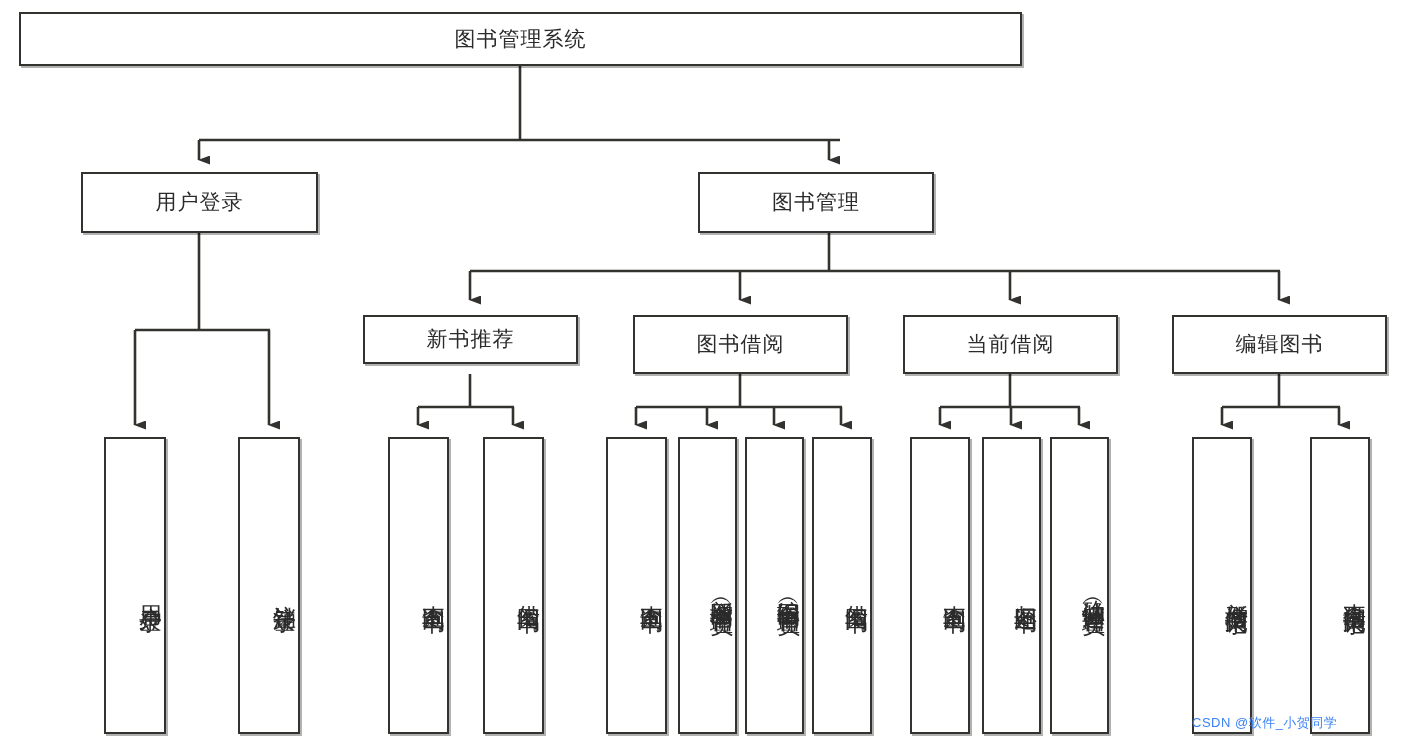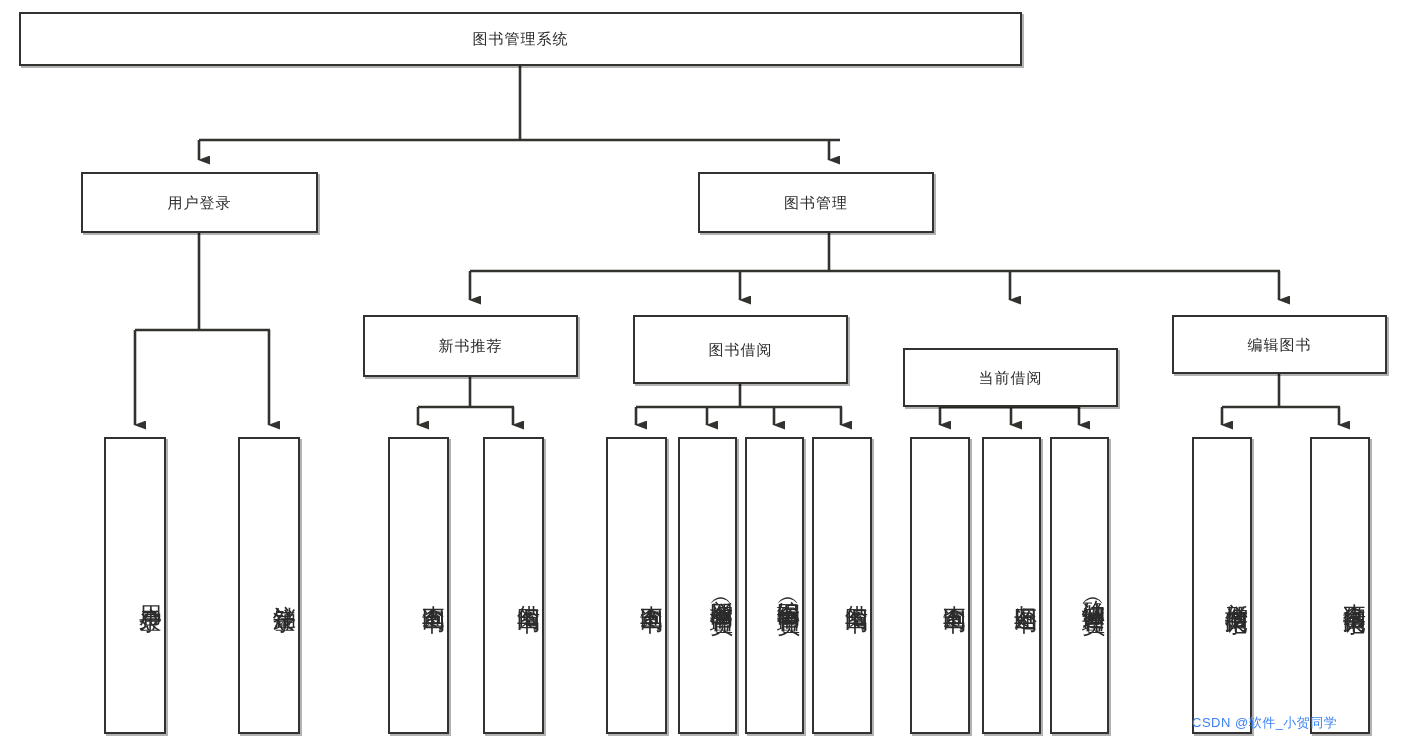--- a/index.html
+++ b/index.html
@@ -26,21 +26,21 @@
     background: #ffffff;
     border: 2px solid #33322f;
     box-shadow: 2px 2px 0 0 rgba(0,0,0,0.30);
     display: flex;
     align-items: center;
     justify-content: center;
     color: #2b2b2b;
     line-height: 1.15;
   }
   .node.horiz {
-    font-size: 15px;
+    font-size: 21px;
     letter-spacing: 1px;
   }
   .node.vert {
     writing-mode: vertical-rl;
     text-orientation: upright;
     font-size: 23px;
     letter-spacing: 2px;
     align-items: flex-start;
     justify-content: center;
     padding-top: 10px;
@@ -118,27 +118,27 @@
     <span>图书管理系统</span>
   </div>
 
   <div class="node horiz" style="left:81px; top:172px; width:237px; height:61px;">
     <span>用户登录</span>
   </div>
   <div class="node horiz" style="left:698px; top:172px; width:236px; height:61px;">
     <span>图书管理</span>
   </div>
 
-  <div class="node horiz" style="left:363px; top:315px; width:215px; height:62px;">
+  <div class="node horiz" style="left:363px; top:315px; width:215px; height:49px;">
     <span>新书推荐</span>
   </div>
-  <div class="node horiz" style="left:633px; top:315px; width:215px; height:69px;">
+  <div class="node horiz" style="left:633px; top:315px; width:215px; height:59px;">
     <span>图书借阅</span>
   </div>
-  <div class="node horiz" style="left:903px; top:315px; width:215px; height:59px;margin-top:33px;">
+  <div class="node horiz" style="left:903px; top:315px; width:215px; height:59px;">
     <span>当前借阅</span>
   </div>
   <div class="node horiz" style="left:1172px; top:315px; width:215px; height:59px;">
     <span>编辑图书</span>
   </div>
 
   <div class="node vert" style="left:104px; top:437px; width:62px; height:297px;">
     <span>用户登录</span>
   </div>
   <div class="node vert" style="left:238px; top:437px; width:62px; height:297px;">

